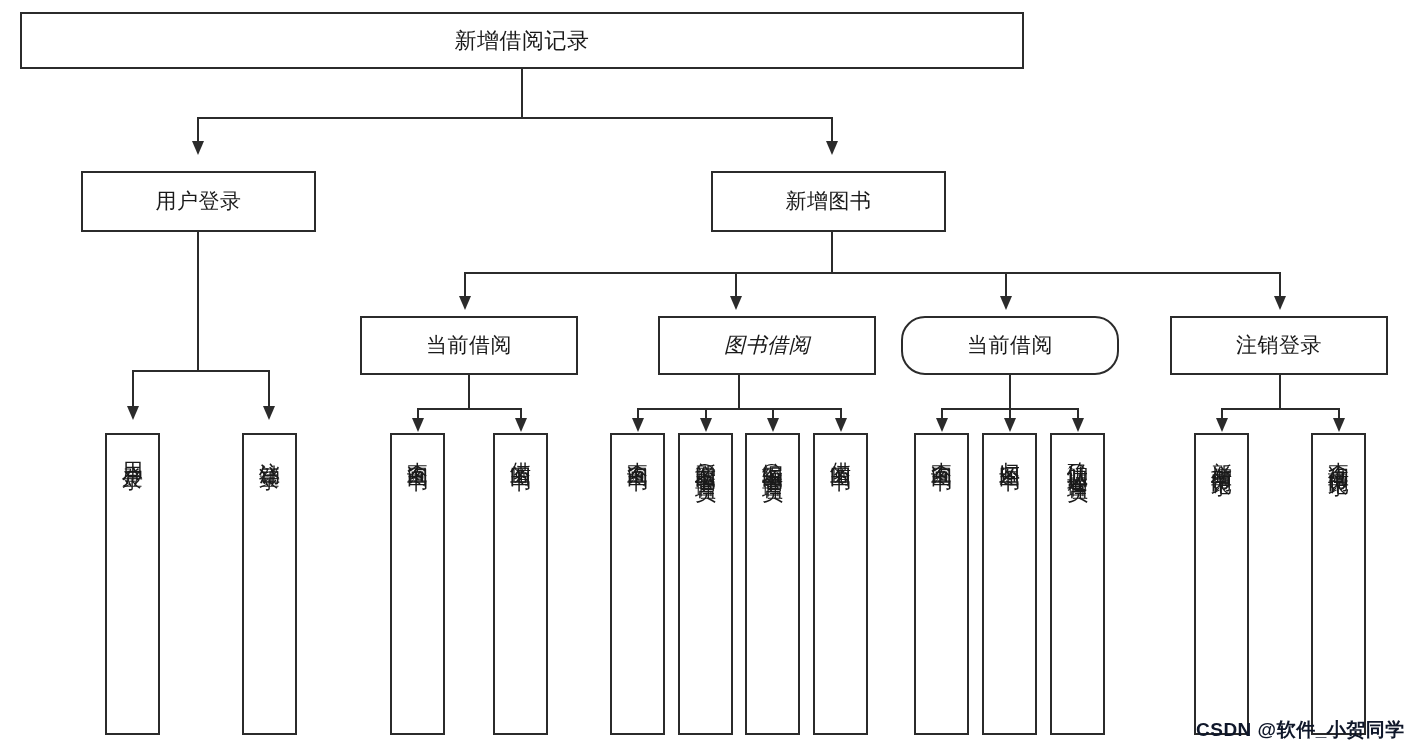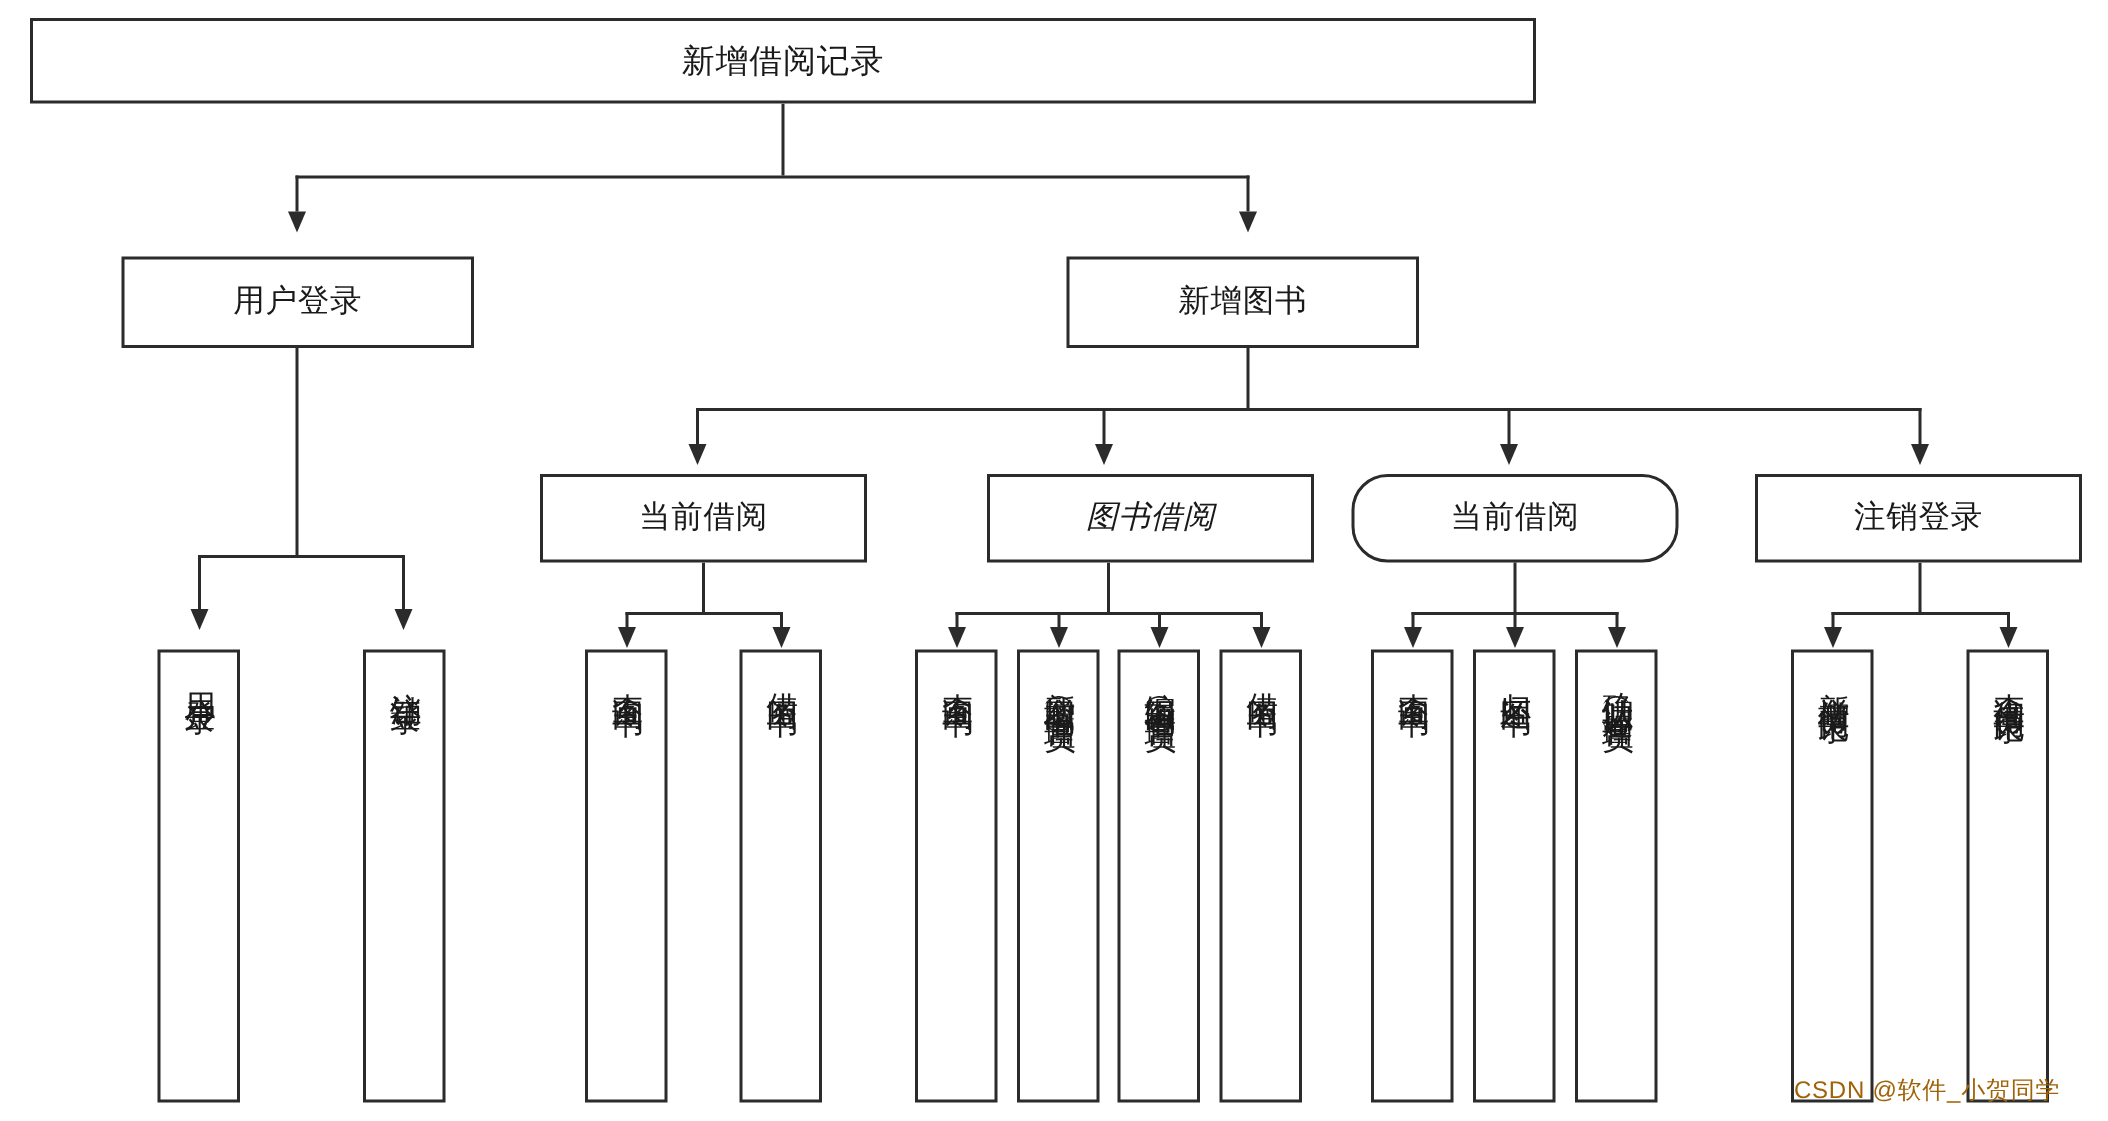--- a/index.html
+++ b/index.html
@@ -57,25 +57,26 @@
   .arrow{
     position:absolute;
     width:0;height:0;
     border-left:6px solid transparent;
     border-right:6px solid transparent;
     border-top:14px solid #2b2b2b;
   }
   
   #watermark{
     position:absolute;
-    color:#a16207;
-    font-size:16px;
+    color:#0f172a;
+    font-size:19px;
     white-space:nowrap;
     letter-spacing:0.5px;
     pointer-events:none;
+    font-weight:bold;
   }
 </style>
 </head>
 <body>
 
 <div id="canvas">
 
   <div class="ln vline" style="left:521px;top:69px;width:2px;height:48px;"></div>
   <div class="ln hline" style="left:197px;top:117px;width:636px;"></div>
   <div class="ln vline" style="left:197px;top:117px;height:24px;"></div>

